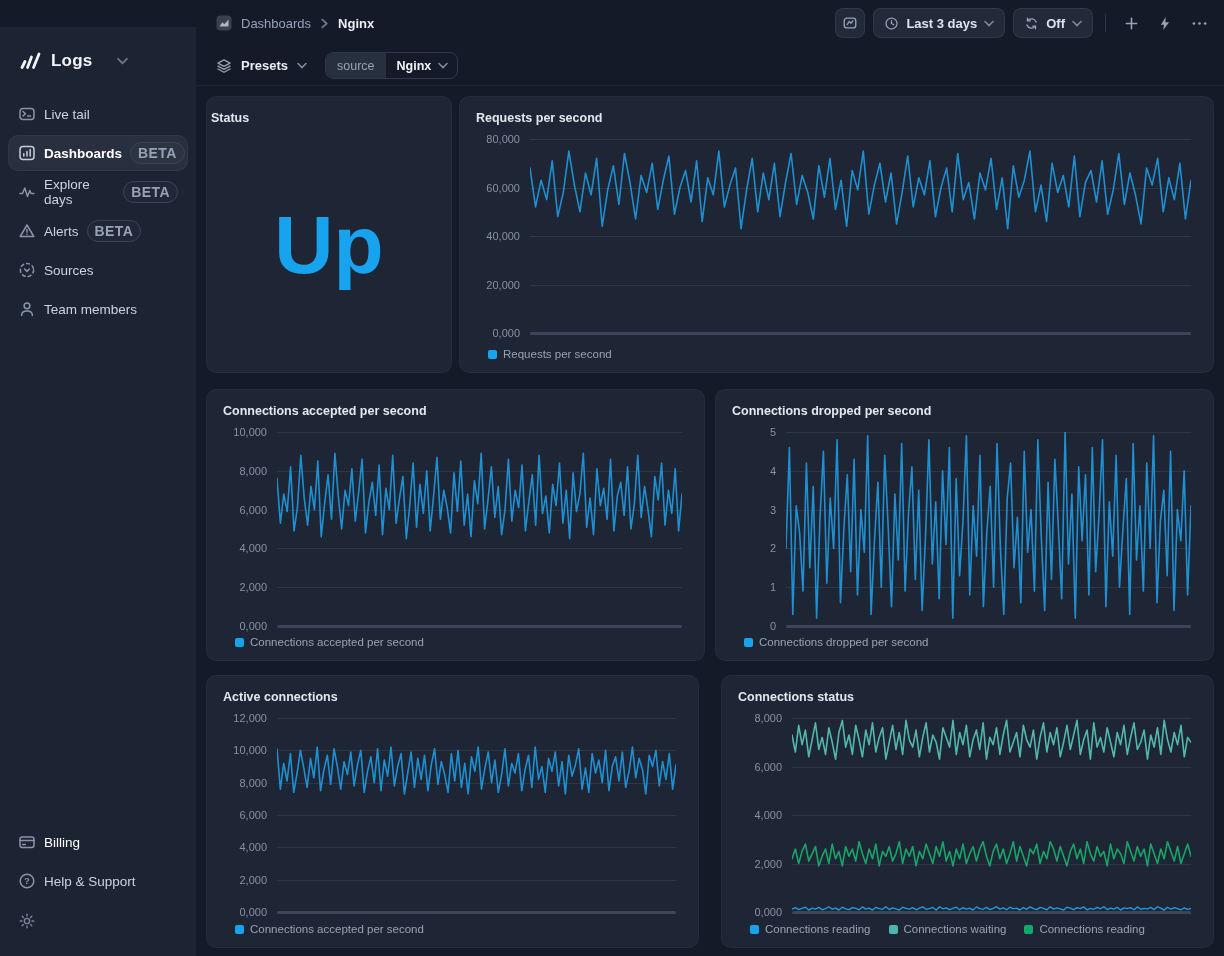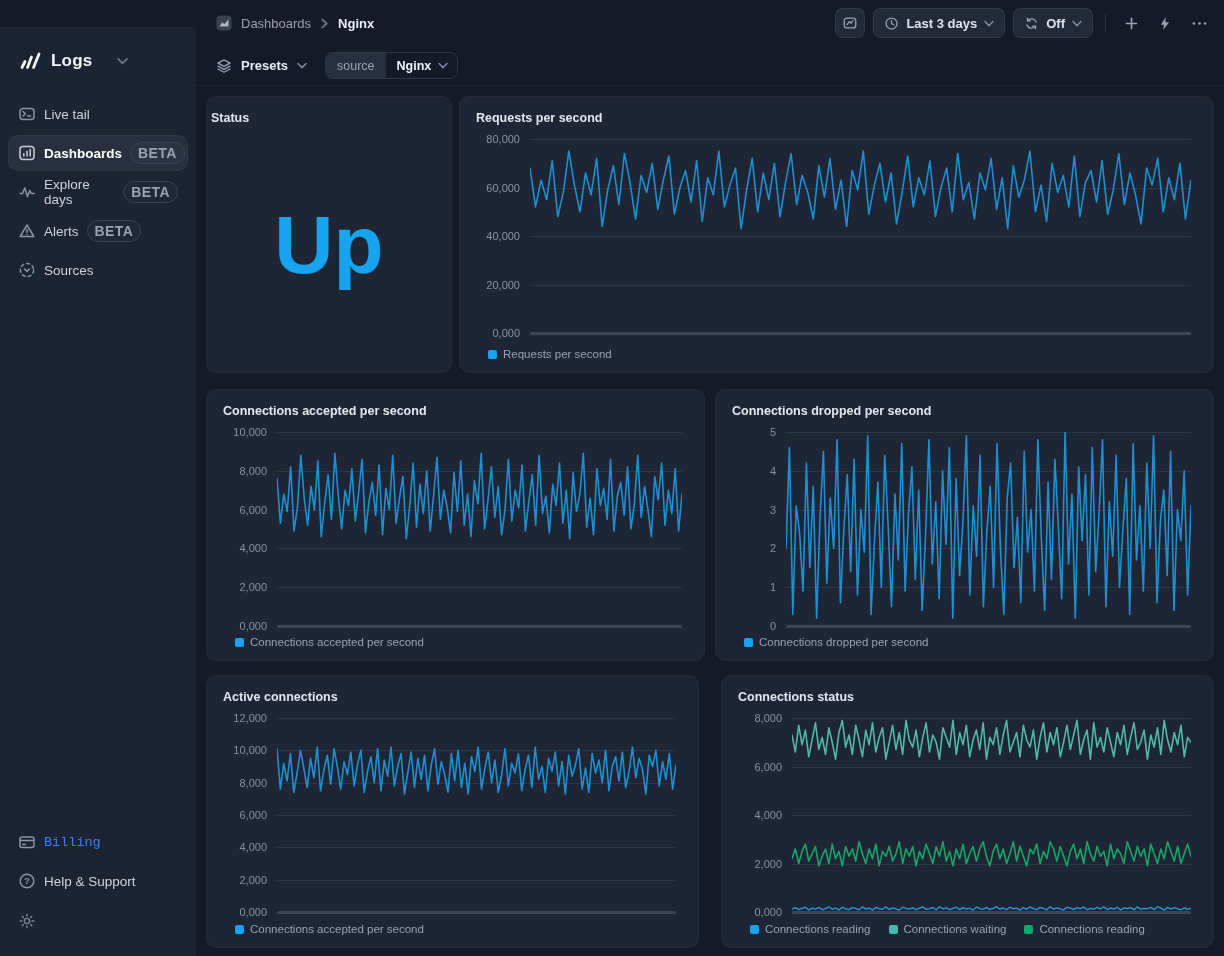--- a/index.html
+++ b/index.html
@@ -13,21 +13,21 @@
   .logo-text{color:#f2f5fa;font-size:17px;font-weight:700;letter-spacing:.2px;}
   .nav{display:flex;flex-direction:column;margin-top:6px;}
   .nav-item{display:flex;align-items:center;gap:8px;height:36px;border-radius:10px;padding:0 10px;
     color:#ccd3e0;font-size:13.5px;margin-bottom:3px;cursor:pointer;}
   .nav-item .ni{color:#8a94a8;display:flex;}
   .nav-item.active{background:#28303f;color:#fff;font-weight:700;box-shadow:inset 0 0 0 1px rgba(255,255,255,.04);}
   .nav-item.active .ni{color:#c6cdd9;}
   .badge{font-size:14px;color:#98a2b6;border:1px solid #394257;background:rgba(255,255,255,.02);
     border-radius:999px;padding:2px 7px;letter-spacing:.4px;font-weight:600;}
   .sidebar-bottom{margin-top:auto;padding-bottom:8px;}
-  .nav-item.dim{color:#3b82f6;font-family:Liberation Mono, monospace;}
+  .nav-item.dim{color:#ffffff;}
   .sun-btn{background:none;border:none;padding:0;margin:14px 0 14px 11px;color:#7b8599;cursor:pointer;display:flex;}
 
   
   .main{flex:1;display:flex;flex-direction:column;min-width:0;background:#141a28;}
   .topbar{height:46px;flex:none;display:flex;align-items:center;padding:0 12px 0 20px;}
   .crumbs{display:flex;align-items:center;gap:9px;}
   .crumb-dim{color:#98a2b6;font-size:13px;}
   .crumb-cur{color:#eaeef5;font-size:13px;font-weight:700;}
   .topbar-actions{margin-left:auto;display:flex;align-items:center;gap:8px;}
   .btn{display:inline-flex;align-items:center;gap:7px;height:30px;padding:4px 10px;background:#222a3a;
@@ -141,20 +141,29 @@
       </div>
       <div class="nav-item">
         <span class="ni">
           <svg width="18" height="18" viewBox="0 0 18 18" fill="none" stroke="currentColor" stroke-width="1.5" stroke-linecap="round" stroke-linejoin="round">
               <circle cx="9" cy="9" r="6.6" stroke-dasharray="3 3.1"></circle>
               <polyline points="6.6,8 9,10.4 11.4,8"></polyline>
             </svg>
         </span>
         <span>Sources</span>
       </div>
+      <div class="nav-item">
+        <span class="ni">
+          <svg width="18" height="18" viewBox="0 0 18 18" fill="none" stroke="currentColor" stroke-width="1.5" stroke-linecap="round" stroke-linejoin="round">
+              <circle cx="9" cy="5.8" r="2.9"></circle>
+              <path d="M3.6 15.5 c0-3 2.4-4.4 5.4-4.4 s5.4 1.4 5.4 4.4"></path>
+            </svg>
+        </span>
+        <span>Team members</span>
+      </div>
     </nav>
 
     <div class="sidebar-bottom">
       <div class="nav-item dim">
         <span class="ni">
           <svg width="18" height="18" viewBox="0 0 18 18" fill="none" stroke="currentColor" stroke-width="1.5" stroke-linecap="round" stroke-linejoin="round">
               <rect x="2" y="4" width="14" height="10.5" rx="2.2"></rect>
               <line x1="2" y1="7.6" x2="16" y2="7.6"></line>
               <line x1="4.6" y1="11.4" x2="7.4" y2="11.4"></line>
             </svg>

